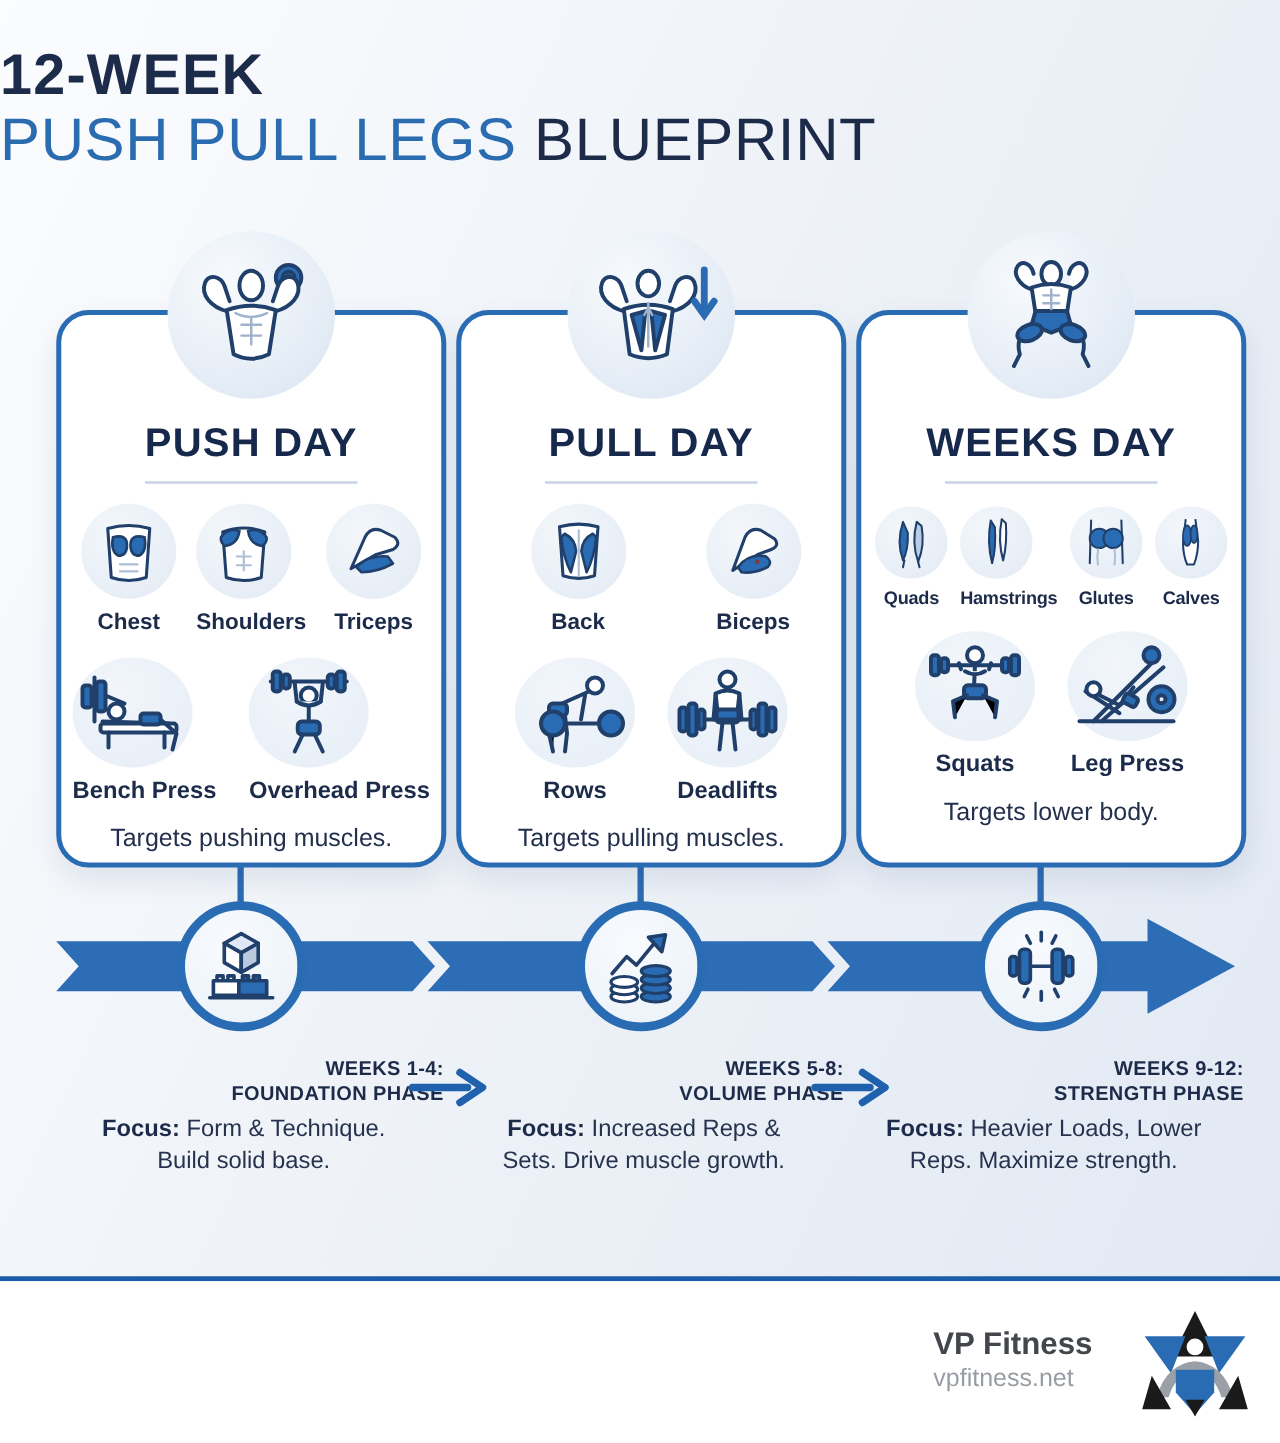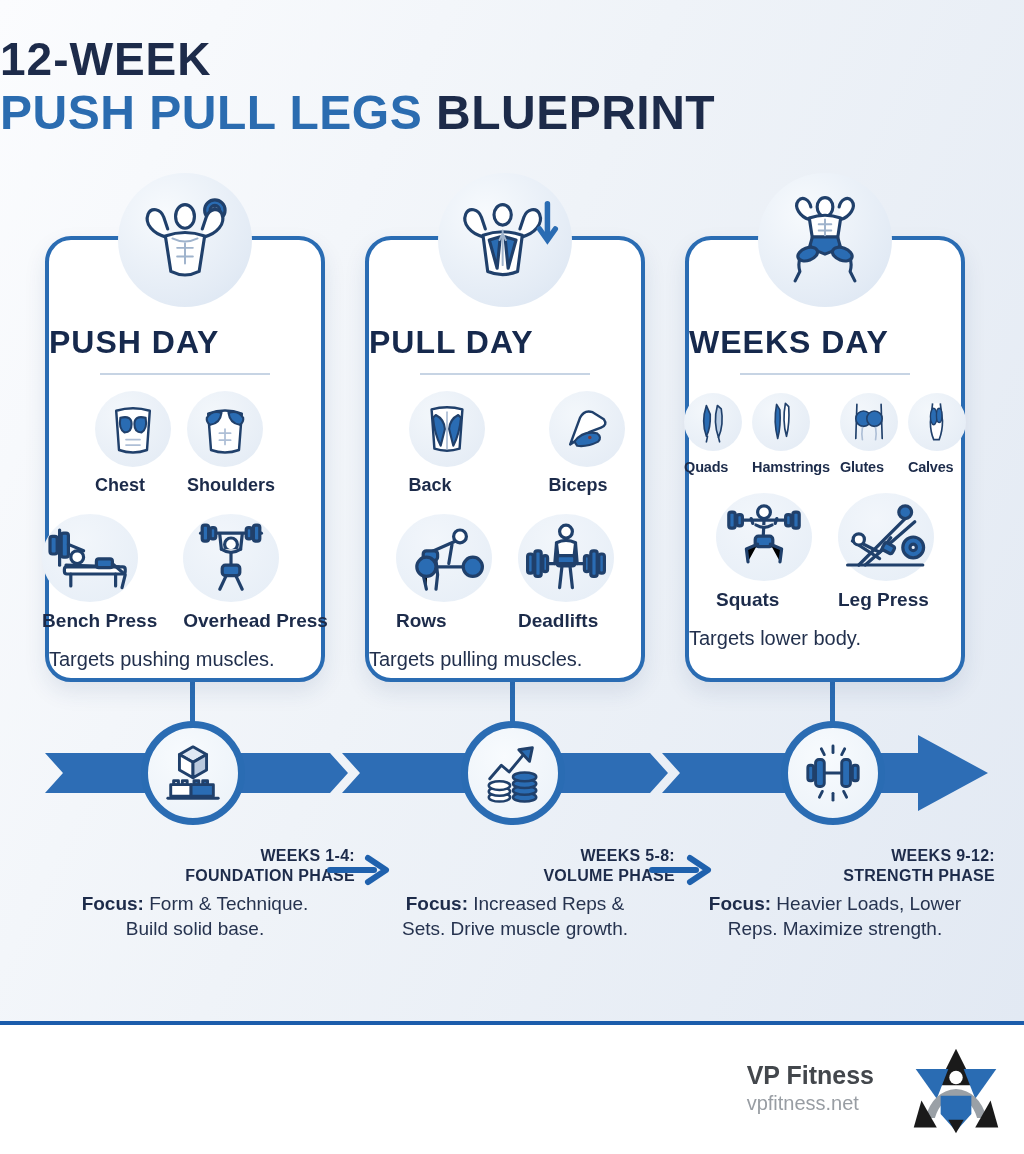--- a/index.html
+++ b/index.html
@@ -8,28 +8,28 @@
     font-family:"Liberation Sans",sans-serif;
     background:#ffffff;
   }
   .top{
     position:absolute;left:0;top:0;width:1024px;height:1022px;
     background:linear-gradient(115deg,#fbfcfe 0%,#eff3f8 45%,#e2e9f3 100%);
   }
   
   .title-block{position:absolute;left:0;top:34px;width:1024px;text-align:left;}
   .title-line1{font-size:46px;font-weight:700;color:#1d2b4a;letter-spacing:1px;line-height:1.1;}
-  .title-line2{font-size:48px;font-weight:700;letter-spacing:.5px;line-height:1.1;margin-top:2px;}
+  .title-line2{font-size:48px;font-weight:400;letter-spacing:.5px;line-height:1.1;margin-top:2px;}
   .title-accent{color:#2b6cb0;}
   .title-rest{color:#1d2b4a;}
   
   .card{
-    position:absolute;top:236px;width:280px;height:446px;background:#ffffff;
+    position:absolute;top:248px;width:312px;height:446px;background:#ffffff;
     border:4px solid #2a6cb3;border-radius:26px;box-sizing:border-box;
-    box-shadow:0 10px 22px rgba(30,60,110,.10);text-align:left;z-index:3;
+    box-shadow:0 10px 22px rgba(30,60,110,.10);text-align:center;z-index:3;
   }
   .card.c1{left:45px}.card.c2{left:365px}.card.c3{left:685px}
   .hero{
     position:absolute;left:50%;top:-67px;transform:translateX(-50%);
     width:134px;height:134px;border-radius:50%;
     background:radial-gradient(circle at 35% 30%,#f7fafd 0%,#e3ebf5 70%,#d8e3f1 100%);
     display:flex;align-items:center;justify-content:center;
   }
   .day-title{margin:84px 0 0 0;font-size:32px;font-weight:700;color:#16294d;letter-spacing:1px;}
   .rule{width:170px;height:2px;background:#c7d4e4;margin:12px auto 0;}
@@ -127,20 +127,29 @@
         <div class="mcircle">
           <svg width="56" height="56" viewBox="0 0 80 80">
             <path d="M16,18 Q40,9 64,18 L60,70 Q40,77 20,70 Z" fill="#ffffff" stroke="#20406b" stroke-width="3.5" stroke-linejoin="round"></path>
             <path d="M14,24 Q22,12 35,17 Q33,32 19,34 Q13,30 14,24 Z" fill="#2a6cb3" stroke="#20406b" stroke-width="3"></path>
             <path d="M66,24 Q58,12 45,17 Q47,32 61,34 Q67,30 66,24 Z" fill="#2a6cb3" stroke="#20406b" stroke-width="3"></path>
             <path d="M32,46 h16 M32,56 h16 M40,40 v22" stroke="#aebfd6" stroke-width="2.5" stroke-linecap="round"></path>
           </svg>
         </div>
         <figcaption>Shoulders</figcaption>
       </figure>
+      <figure class="muscle">
+        <div class="mcircle">
+          <svg width="56" height="56" viewBox="0 0 80 80">
+            <path d="M14,60 L30,24 Q36,12 48,16 L64,24 Q72,32 62,38 L42,44 Z" fill="#ffffff" stroke="#20406b" stroke-width="3.5" stroke-linejoin="round"></path>
+            <path d="M20,58 Q34,44 56,46 L62,54 Q44,64 26,64 Z" fill="#2a6cb3" stroke="#20406b" stroke-width="3" stroke-linejoin="round"></path>
+          </svg>
+        </div>
+        <figcaption>Triceps</figcaption>
+      </figure>
     </div>
 
     <div class="exercises">
       <figure class="exercise">
         <div class="ecircle">
           <svg width="100" height="78" viewBox="0 0 120 90">
             <g stroke="#20406b" stroke-width="4" stroke-linecap="round" stroke-linejoin="round">
               <line x1="22" y1="10" x2="22" y2="54"></line>
               <rect x="10" y="18" width="9" height="22" rx="3" fill="#2a6cb3"></rect>
               <rect x="24" y="14" width="9" height="30" rx="3" fill="#2a6cb3"></rect>

